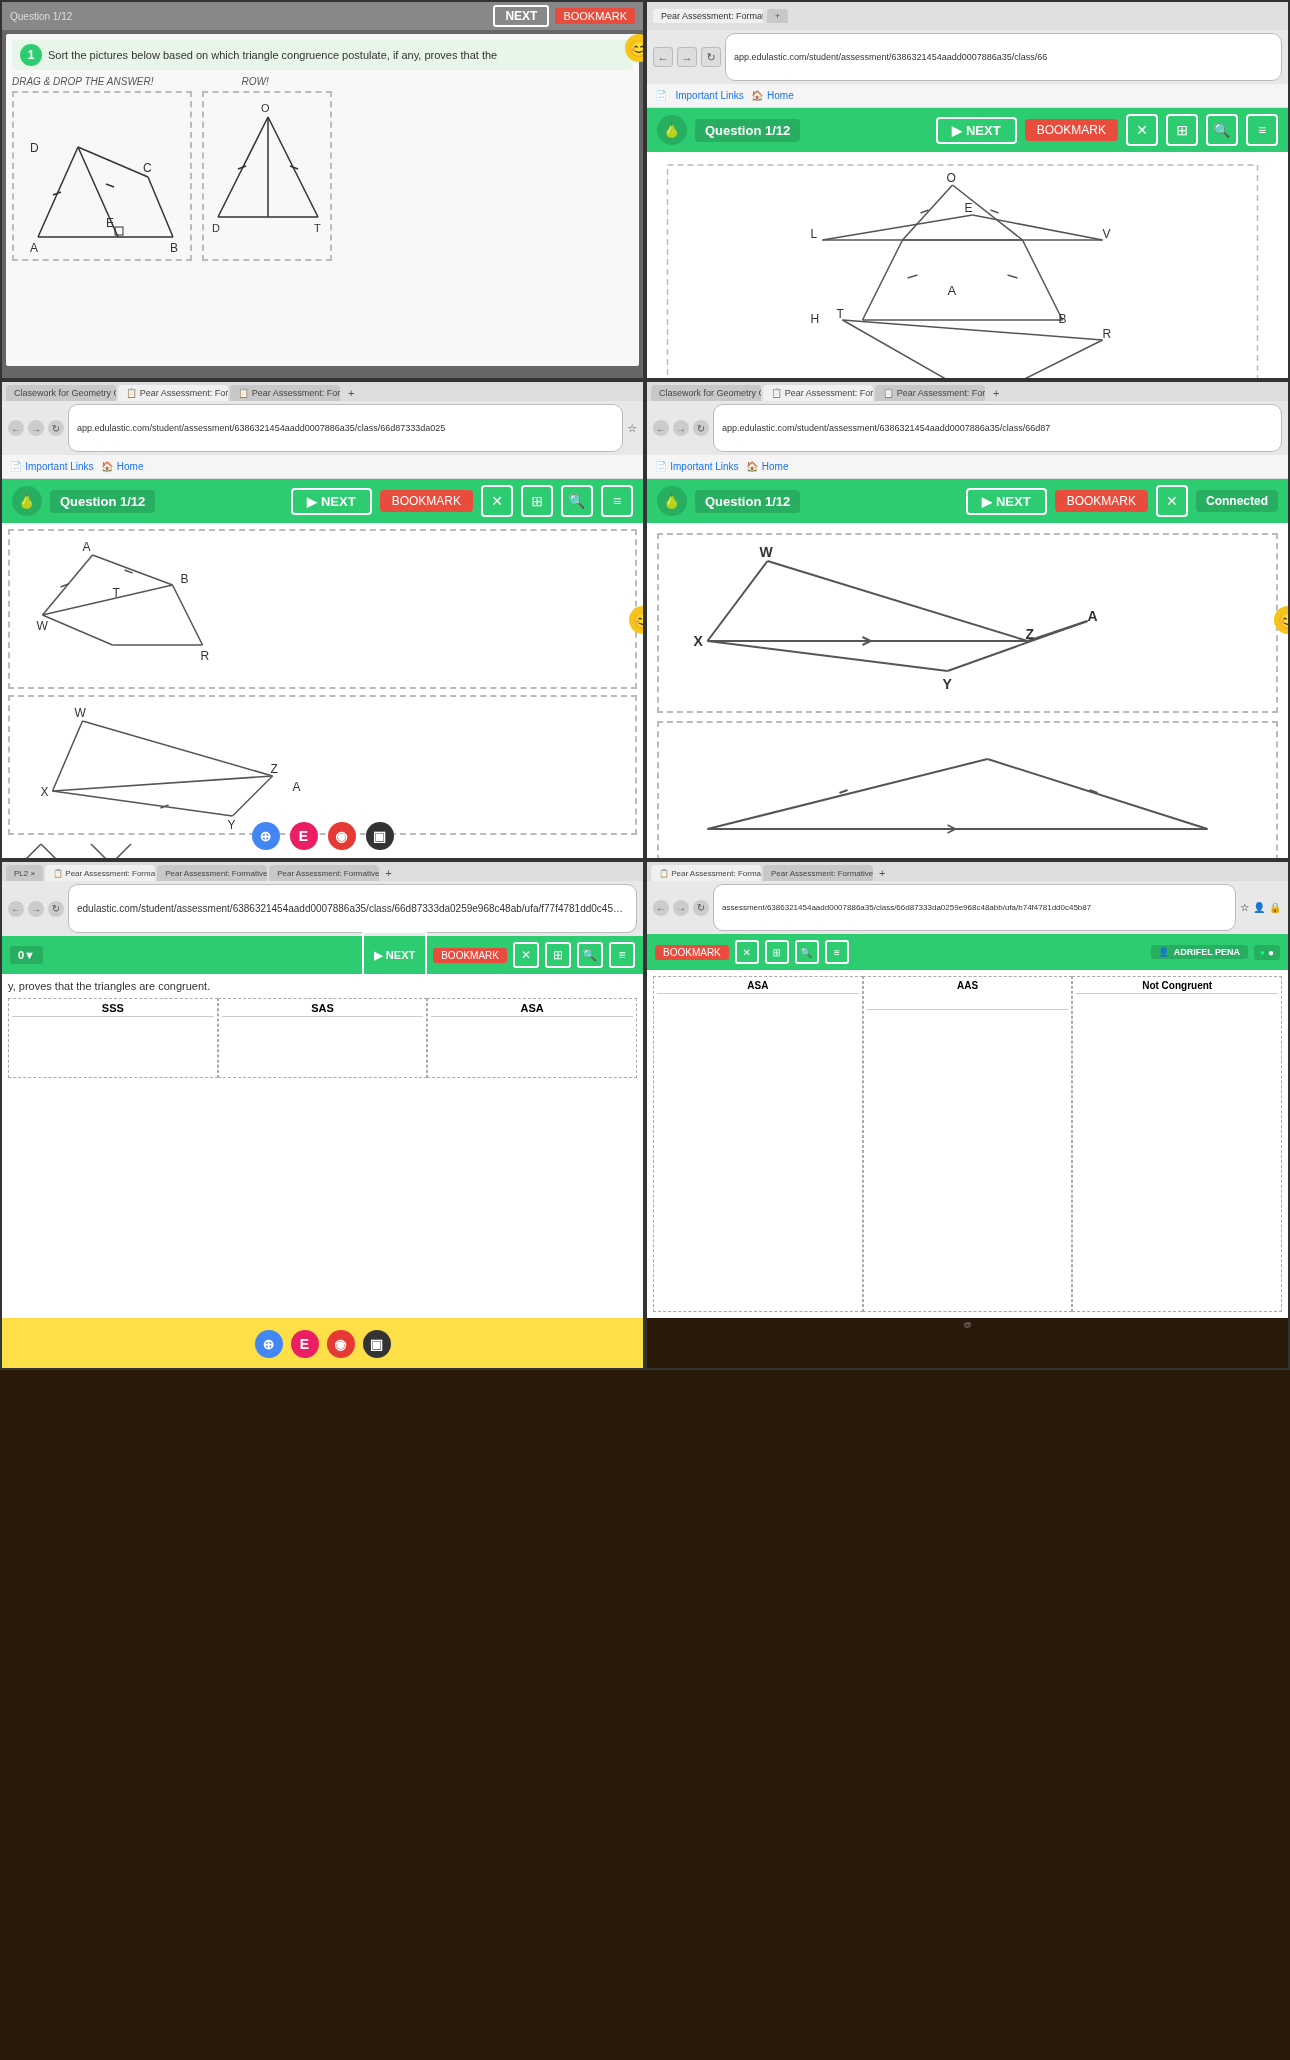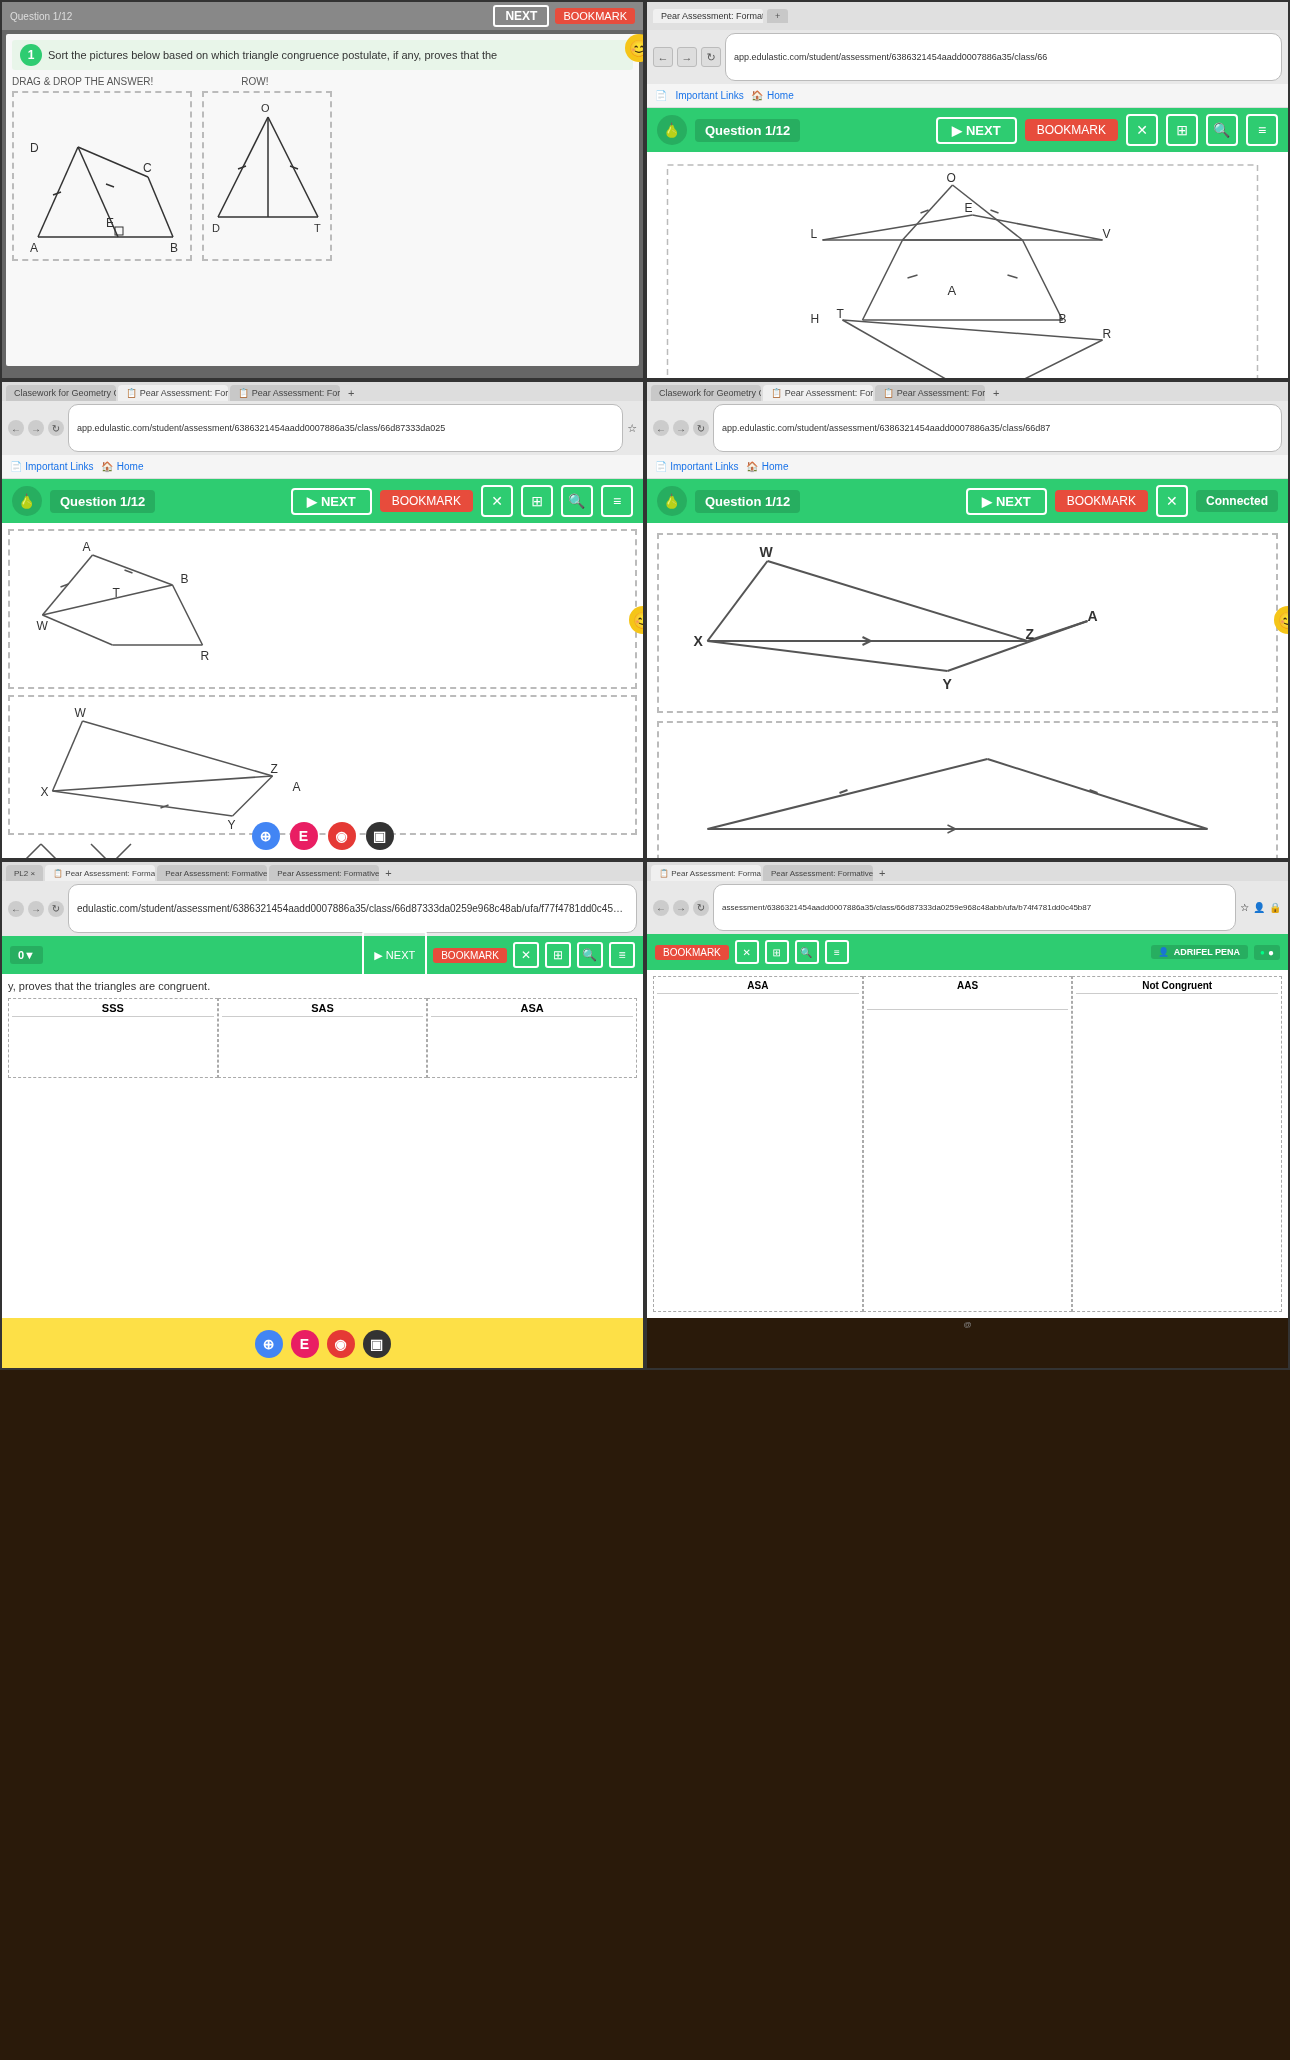--- a/index.html
+++ b/index.html
@@ -298,21 +298,21 @@
       font-weight: bold;
     }
 
     .p5-btn-next {
       border: 2px solid white;
       background: transparent;
       color: white;
       border-radius: 3px;
       padding: 16px 10px;
       font-size: 11px;
-      font-weight: normal;
+      font-weight: bold;
     }
 
     .p5-btn-bm {
       background: #e74c3c;
       border: none;
       color: white;
       border-radius: 3px;
       padding: 2px 8px;
       font-size: 10px;
     }
@@ -343,21 +343,21 @@
         <span style="flex:1;"></span>
         <button style="border:2px solid white;background:transparent;color:white;border-radius:3px;padding:2px 10px;font-size:12px;font-weight:bold;cursor:pointer;">NEXT</button>
         <button style="background:#e74c3c;border:none;color:white;border-radius:3px;padding:2px 8px;font-size:11px;cursor:pointer;">BOOKMARK</button>
       </div>
 
       <div style="background:#f8f8f8;margin:4px;padding:6px;border-radius:2px;height:calc(100% - 44px);overflow:hidden;">
         <div style="background:#e8f5e9;border-radius:3px;padding:4px 8px;margin-bottom:6px;display:flex;align-items:center;gap:6px;">
           <div style="background:#2ecc71;color:white;border-radius:50%;width:22px;height:22px;display:flex;align-items:center;justify-content:center;font-size:12px;font-weight:bold;">1</div>
           <div style="font-size:11px;color:#333;">Sort the pictures below based on which triangle congruence postulate, if any, proves that the</div>
         </div>
-        <div style="display:flex;gap:8px;font-size:10px;color:#555;margin-bottom:4px;">
+        <div style="display:flex;gap:8px;font-size:10px;color:#555;margin-bottom:4px;font-style:italic;">
           <span>DRAG &amp; DROP THE ANSWER!</span>
           <span style="margin-left:80px;">ROW!</span>
         </div>
 
         <div style="display:flex;gap:10px;">
           <div style="border:2px dashed #bbb;padding:4px;width:180px;height:170px;position:relative;">
             <svg width="170" height="160">
 
               <line x1="20" y1="140" x2="155" y2="140" stroke="#333" stroke-width="1.5"></line>
               <line x1="20" y1="140" x2="60" y2="50" stroke="#333" stroke-width="1.5"></line>

